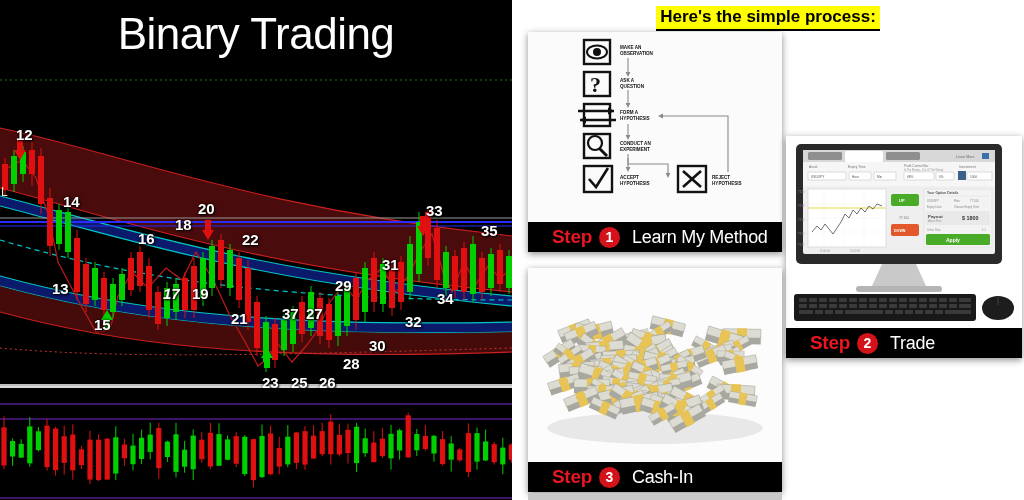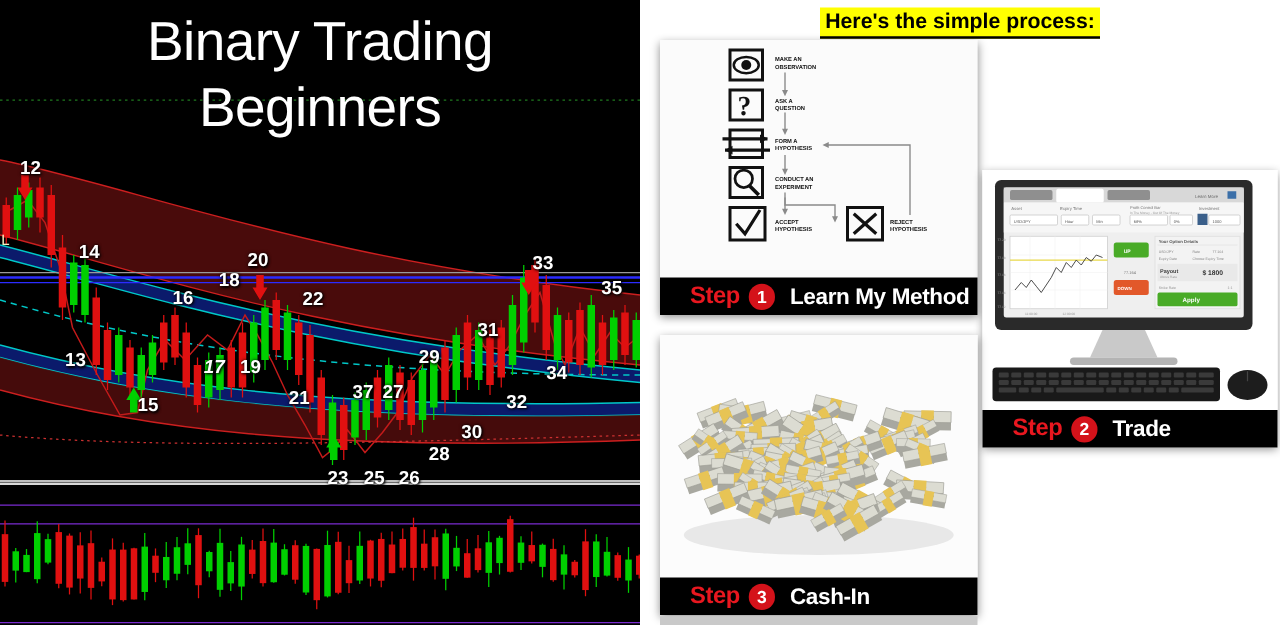--- a/index.html
+++ b/index.html
@@ -45,21 +45,21 @@
   .card { position:absolute; background:#ffffff;
           box-shadow:0 2px 7px rgba(0,0,0,.45); }
 
   .step-bar { position:absolute; left:0; bottom:0; width:100%; height:30px;
               background:#000000; display:flex; align-items:center;
               padding-left:24px; gap:7px; }
   .step-word { color:#e8171f; font-size:19px; font-weight:bold; letter-spacing:-0.3px; }
   .step-num  { width:21px; height:21px; border-radius:50%; background:#d4121a;
                color:#ffffff; font-size:14px; font-weight:bold;
                display:flex; align-items:center; justify-content:center; }
-  .step-text { color:#ffffff; font-size:18px; font-weight:bold; margin-left:5px;
+  .step-text { color:#ffffff; font-size:18px; font-weight:normal; margin-left:5px;
                letter-spacing:-0.3px; }
   .step-text-faded { color:#0b0b0b; font-size:18px; font-weight:bold; margin-left:6px; }
 
   
   #card-step1 { left:16px; top:32px; width:254px; height:220px; }
   #flow-svg { position:absolute; left:0; top:0; width:254px; height:190px; }
 
   
   #card-step2 { left:274px; top:136px; width:236px; height:222px; background:#fff; }
   #monitor-wrap { position:absolute; left:0; top:0; width:236px; height:192px;
@@ -246,21 +246,21 @@
           </g>
         </g>
       </svg>
 
       <span class="leftmark">L</span>
 
       <div id="num-layer">
           <span class="numlabel" style="left: 16px; top: 126px;">12</span>
           <span class="numlabel" style="left: 52px; top: 280px; text-align: right;">13</span>
           <span class="numlabel" style="left: 63px; top: 193px;">14</span>
-          <span class="numlabel" style="left: 110px; top: 316px; text-align: center;">15</span>
+          <span class="numlabel" style="left: 94px; top: 316px; text-align: center;">15</span>
           <span class="numlabel" style="left: 138px; top: 230px;">16</span>
           <span class="numlabel" style="left: 163px; top: 285px; font-style: italic;">17</span>
           <span class="numlabel" style="left: 175px; top: 216px;">18</span>
           <span class="numlabel" style="left: 192px; top: 285px;">19</span>
           <span class="numlabel" style="left: 198px; top: 200px;">20</span>
           <span class="numlabel" style="left: 231px; top: 310px;">21</span>
           <span class="numlabel" style="left: 242px; top: 231px;">22</span>
           <span class="numlabel" style="left: 262px; top: 374px;">23</span>
           <span class="numlabel" style="left: 282px; top: 305px;">37</span>
           <span class="numlabel" style="left: 291px; top: 374px;">25</span>
@@ -404,21 +404,20 @@
             <line x1="502.8000000000005" x2="502.8000000000005" y1="51.68353742346332" y2="88.27942163975882" stroke="#00d000" stroke-width="1"></line>
             <rect x="500.2000000000005" y="61.640452687461135" width="5.2" height="16.76061344461544" fill="#00d000"></rect>
             <line x1="511.40000000000055" x2="511.40000000000055" y1="57.53506318318427" y2="76.73556433140094" stroke="#e01010" stroke-width="1"></line>
             <rect x="508.8000000000005" y="58.55653206145229" width="5.2" height="15.24205380922279" fill="#e01010"></rect>
           </g>
       </svg>
     </div>
 
     <div class="chart-title-block">
       <div class="title-main">Binary Trading</div>
-      <div class="title-sub">Beginners</div>
     </div>
   </div>
 
   <div id="process-panel">
 
     <div id="headline-wrap">
       <span id="headline">Here's the simple process:</span>
     </div>
 
     <div class="card" id="card-step1">

